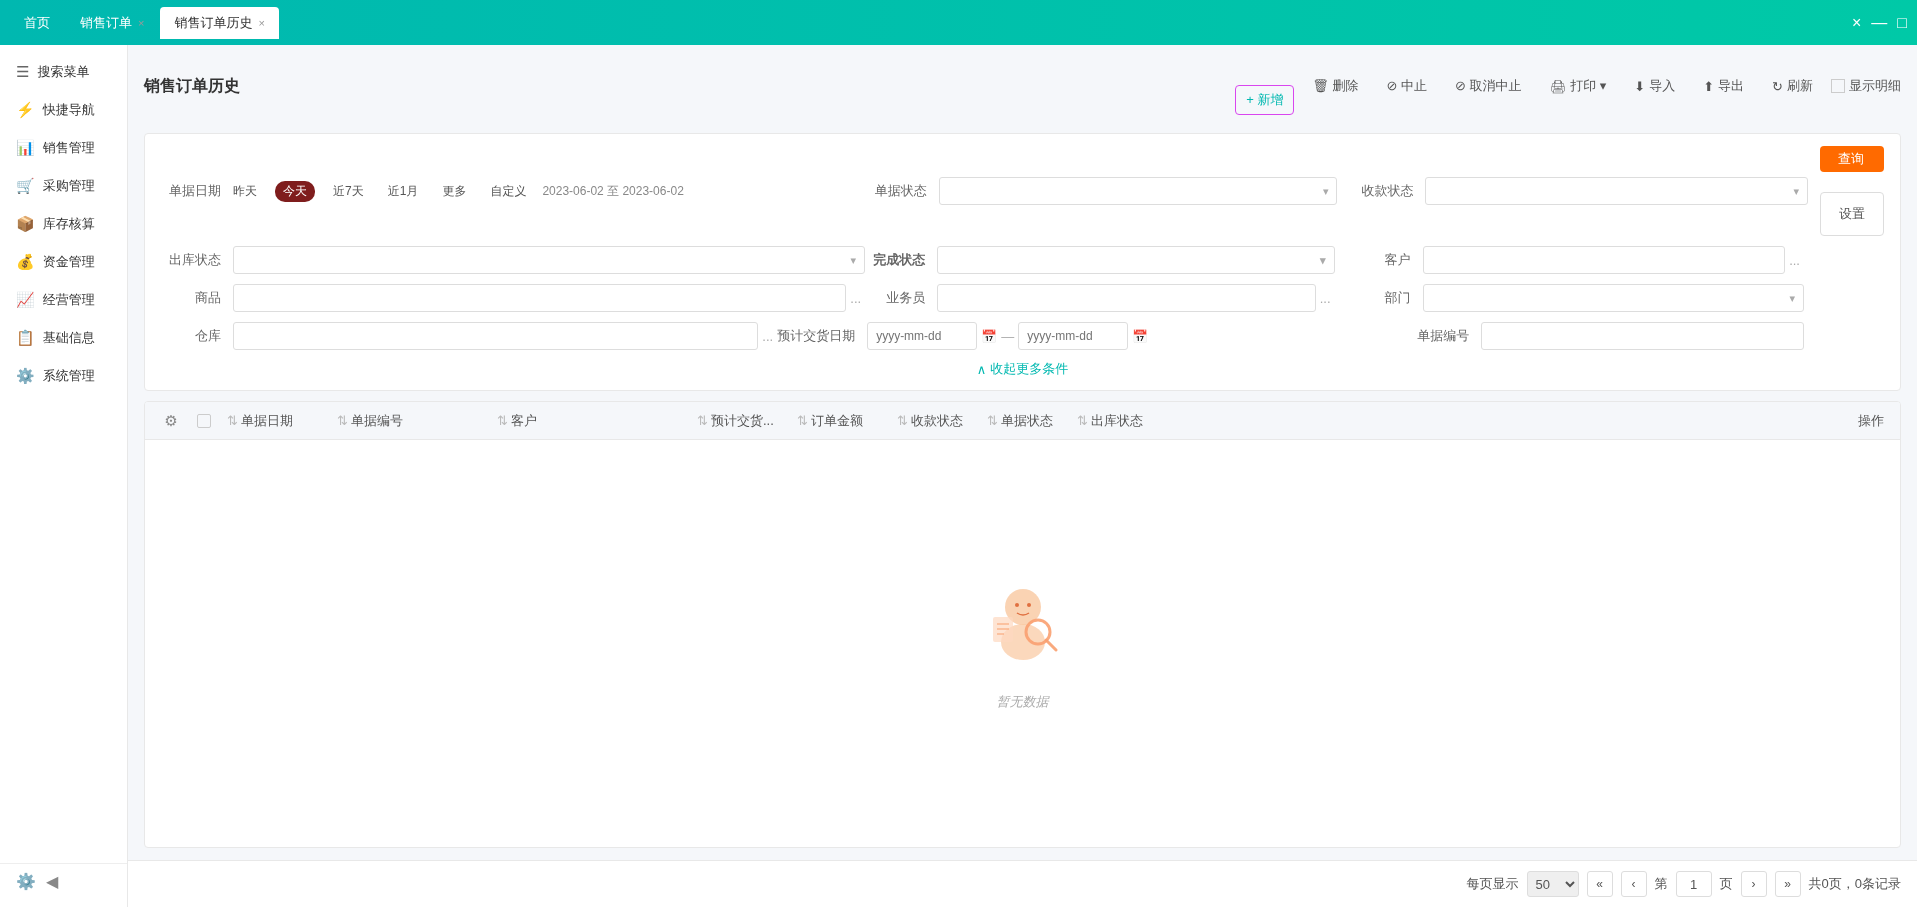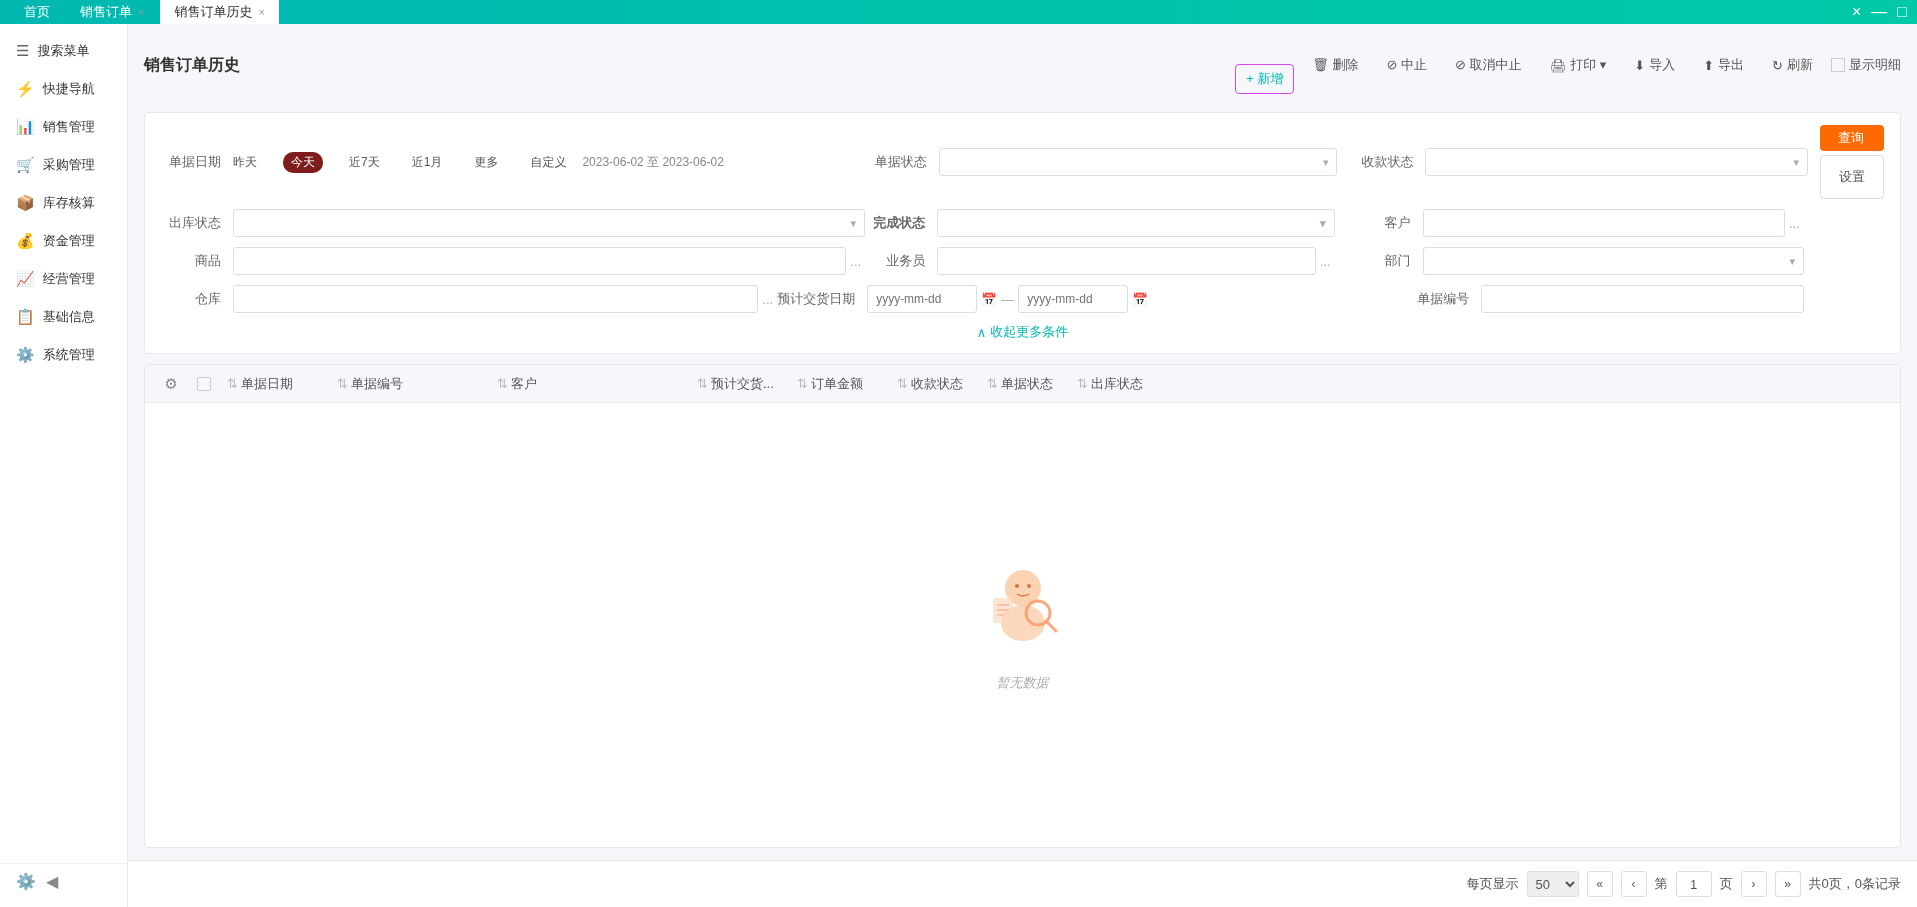--- a/index.html
+++ b/index.html
@@ -1,20 +1,20 @@
 <!DOCTYPE html>
 <html><head>
   <meta charset="utf-8">
   <style>
     * { box-sizing: border-box; margin: 0; padding: 0; font-family: 'Microsoft YaHei', SimHei, sans-serif; font-size: 13px; }
     body { display: flex; flex-direction: column; height: 907px; width: 1917px; overflow: hidden; background: #f5f5f5; }
 
     
     .topbar {
-      height: 24px;
+      height: 45px;
       background: linear-gradient(90deg, #00b8b0 0%, #00c9a7 100%);
       display: flex;
       align-items: center;
       justify-content: space-between;
       padding: 0 10px;
       flex-shrink: 0;
     }
     .topbar-tabs {
       display: flex;
       align-items: center;
@@ -166,21 +166,21 @@
     }
     .filter-value {
       display: flex;
       align-items: center;
       gap: 4px;
       flex: 1;
     }
     .date-shortcuts {
       display: flex;
       align-items: center;
-      gap: 20px;
+      gap: 12px;
     }
     .date-btn {
       padding: 2px 6px;
       border-radius: 3px;
       cursor: pointer;
       font-size: 12px;
       color: #555;
       background: transparent;
       border: none;
     }
@@ -502,21 +502,21 @@
           </div>
 
           <div class="filter-item" style="flex:1.2;">
             <span class="filter-label" style="margin-left:16px;">收款状态</span>
             <div class="filter-select" style="flex:1;height:28px;border:1px solid #ddd;border-radius:3px;padding:0 8px;display:flex;align-items:center;justify-content:space-between;margin-left:6px;">
               <span></span>
               <span class="chevron">▾</span>
             </div>
           </div>
 
-          <div style="display:flex;flex-direction:column;gap:4px;margin-left:12px;">
+          <div style="display:flex;flex-direction:column;gap:20px;margin-left:12px;">
             <button class="toolbar-btn primary" style="background:#ff6a00;color:#fff;border:none;border-radius:4px;padding:4px 18px;cursor:pointer;font-size:13px;">查询</button>
             <button class="toolbar-btn" style="border:1px solid #ddd;border-radius:4px;padding:12px 18px;cursor:pointer;background:#fff;color:#555;font-size:13px;">设置</button>
           </div>
         </div>
 
         <div class="filter-row">
           <div class="filter-item" style="flex:1.8;">
             <span class="filter-label">出库状态</span>
             <div class="filter-select" style="flex:1;height:28px;border:1px solid #ddd;border-radius:3px;padding:0 8px;display:flex;align-items:center;justify-content:space-between;margin-left:6px;">
               <span></span>
@@ -629,20 +629,23 @@
             <span style="color:#bbb;">⇅</span>
             <span>收款状态</span>
           </div>
           <div class="th th-status">
             <span style="color:#bbb;">⇅</span>
             <span>单据状态</span>
           </div>
           <div class="th th-out">
             <span style="color:#bbb;">⇅</span>
             <span>出库状态</span>
+          </div>
+          <div class="th th-action">
+            <span>操作</span>
           </div>
         </div>
 
         <div class="empty-state">
           <div class="empty-icon">
             <svg width="100" height="100" viewBox="0 0 100 100">
 
               <circle cx="50" cy="30" r="18" fill="#f9c8a0" opacity="0.8"></circle>
               <ellipse cx="50" cy="65" rx="22" ry="18" fill="#f9c8a0" opacity="0.7"></ellipse>
               <circle cx="65" cy="55" r="12" fill="none" stroke="#f9a070" stroke-width="3" opacity="0.9"></circle>

